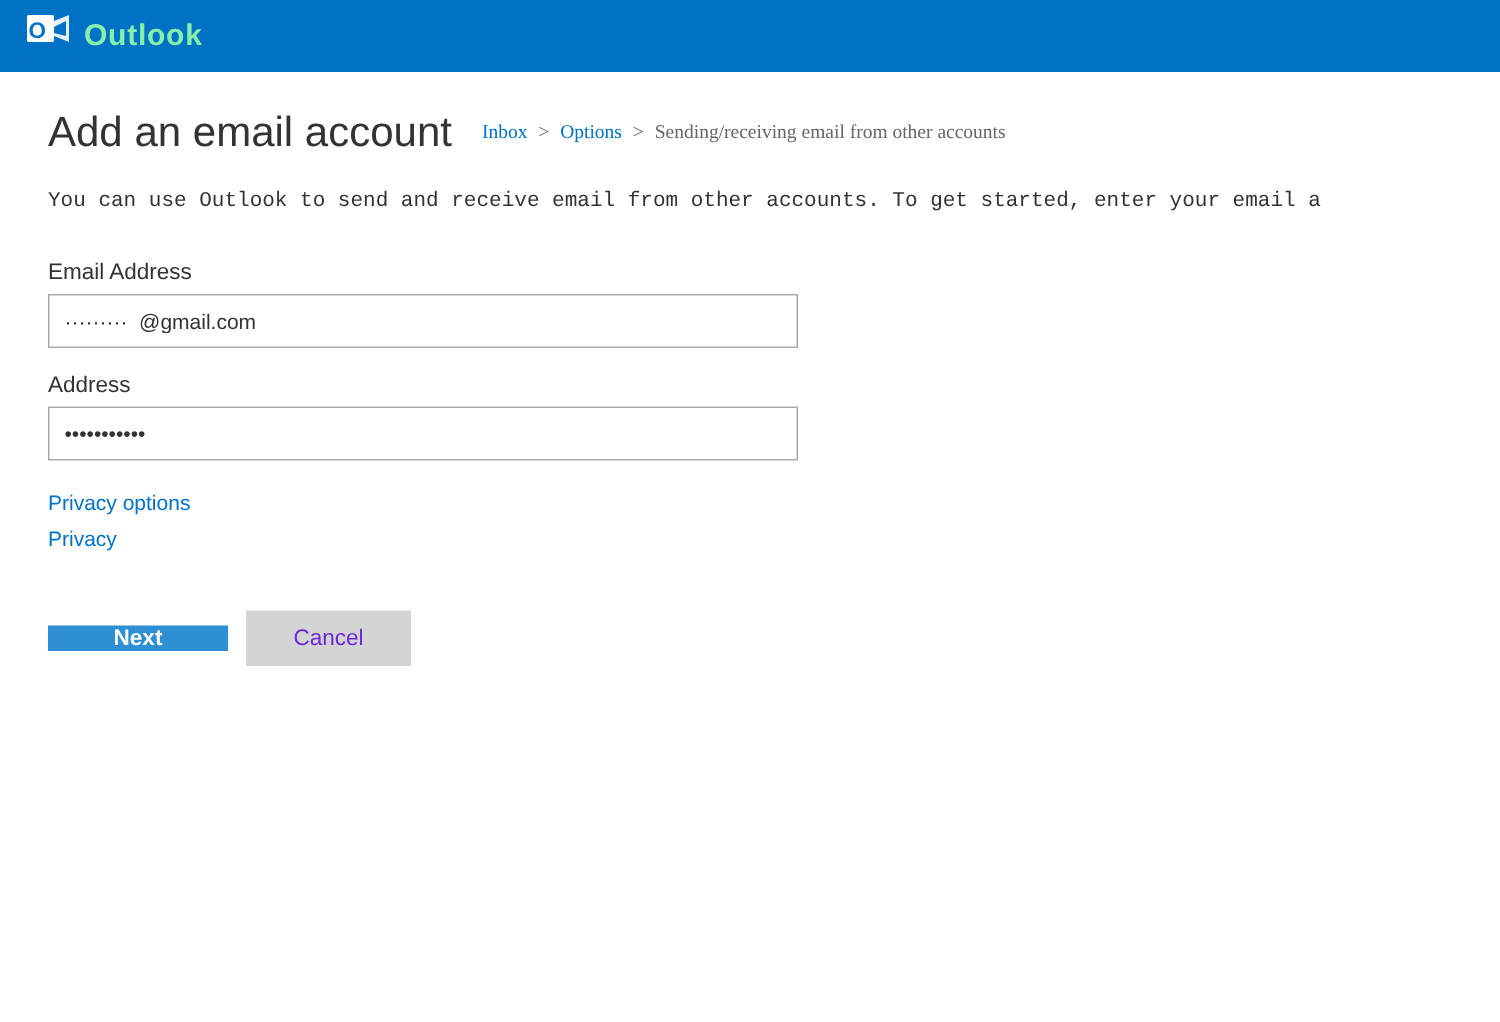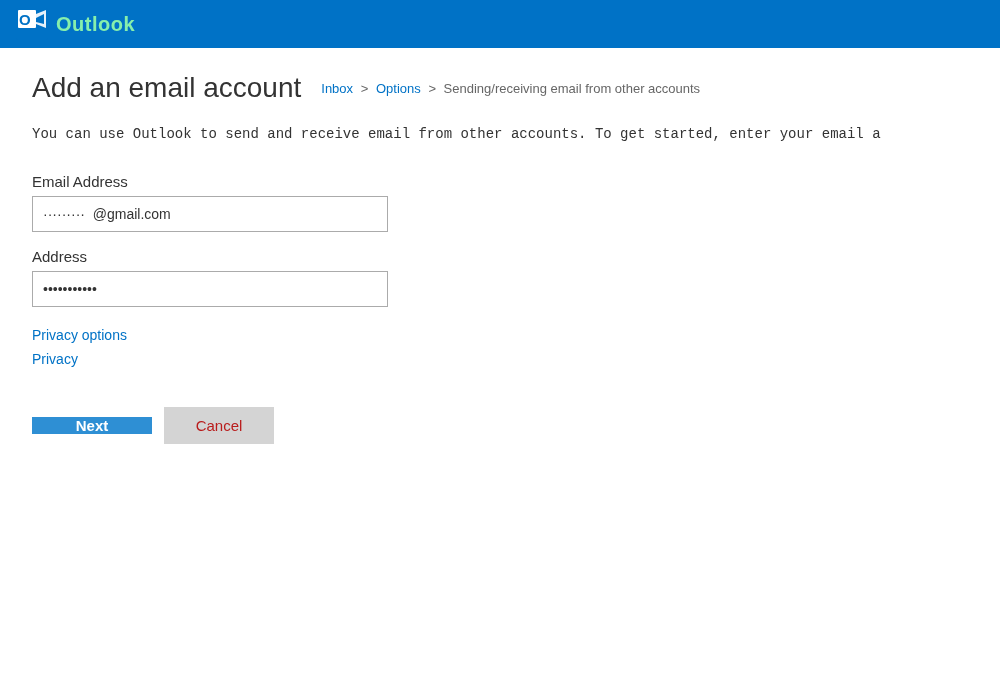--- a/index.html
+++ b/index.html
@@ -61,20 +61,21 @@
       font-size: 28px;
       font-weight: 300;
       color: #333;
       white-space: nowrap;
     }
 
     .breadcrumb {
       font-size: 13px;
       color: #666;
       white-space: nowrap;
+      font-family: Liberation Serif, serif;
     }
 
     .breadcrumb-link {
       color: #0072C6;
       text-decoration: none;
     }
 
     .breadcrumb-separator {
       margin: 0 4px;
       color: #666;
@@ -104,21 +105,21 @@
 
     .form-label {
       display: block;
       font-size: 15px;
       color: #333;
       margin-bottom: 6px;
       font-weight: 400;
     }
 
     .form-input {
-      width: 356px;
+      width: 500px;
       height: 36px;
       border: 1px solid #ababab;
       padding: 0 10px;
       font-size: 14px;
       color: #333;
       outline: none;
       background: #fff;
     }
 
     
@@ -150,21 +151,21 @@
       border: none;
       padding: 0 36px;
       font-size: 15px;
       font-weight: 600;
       cursor: pointer;
       min-width: 120px;
     }
 
     .btn-cancel {
       background-color: #d4d4d4;
-      color: #b91c1c;
+      color: #6d28d9;
       border: none;
       padding: 10px 28px;
       font-size: 15px;
       font-weight: 400;
       cursor: pointer;
       min-width: 110px;
     }
   </style>
 </head>
 <body>

